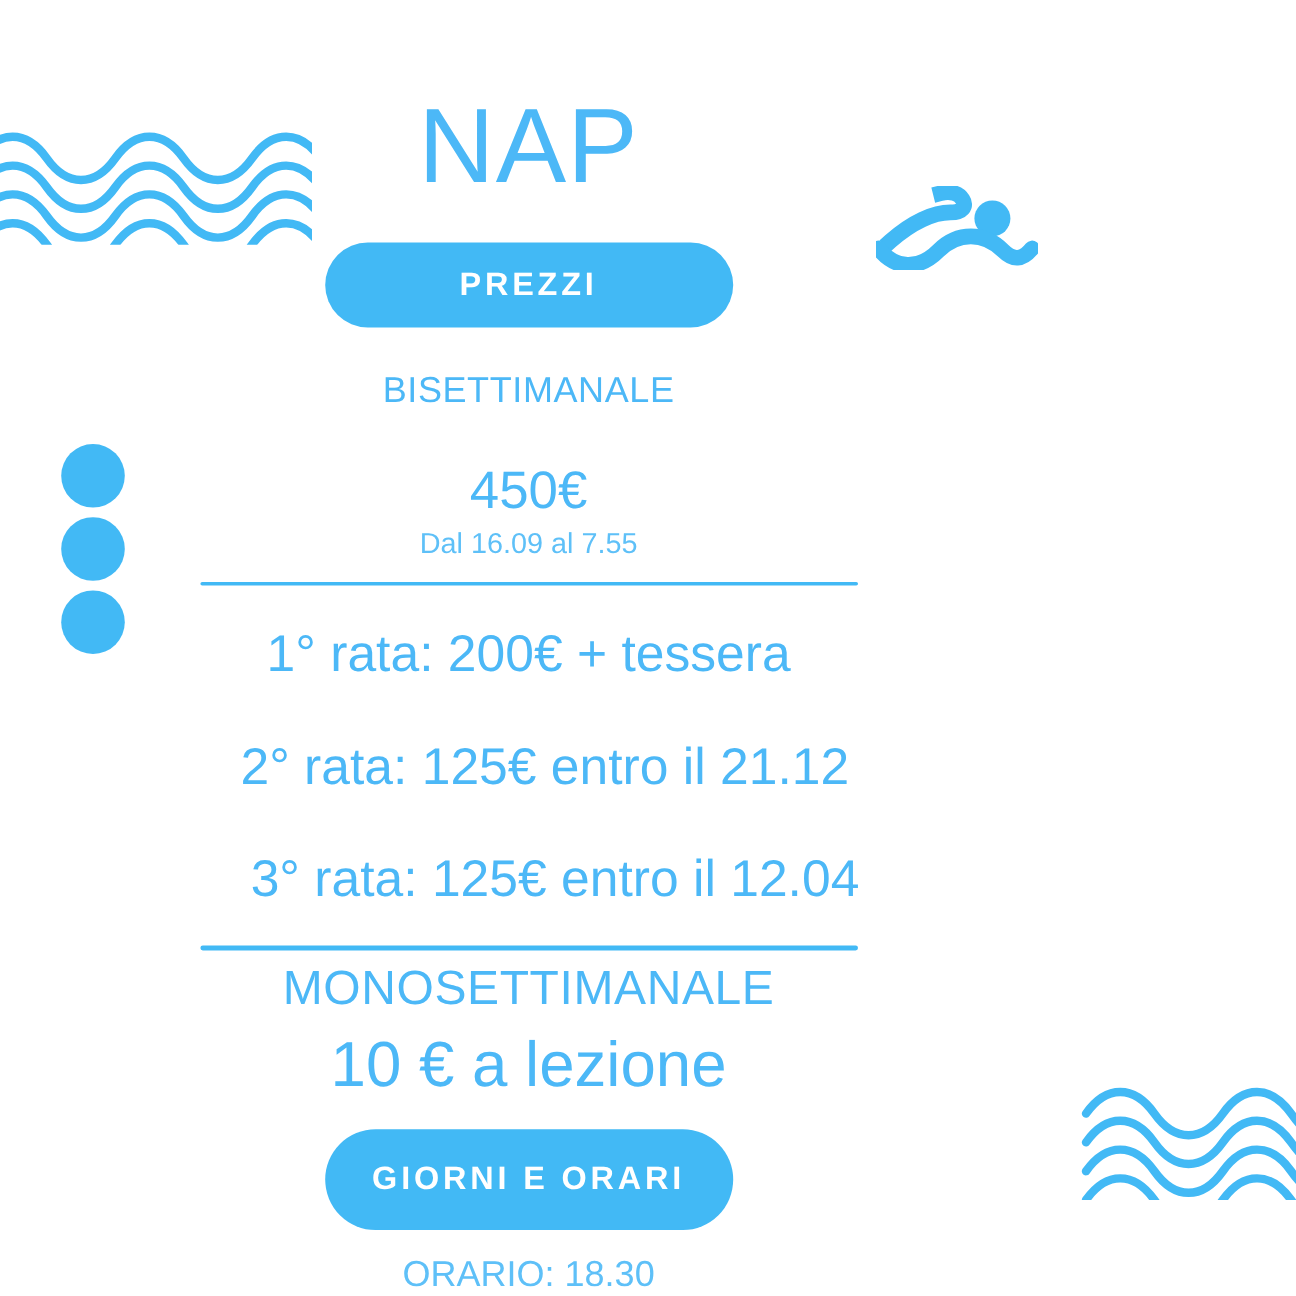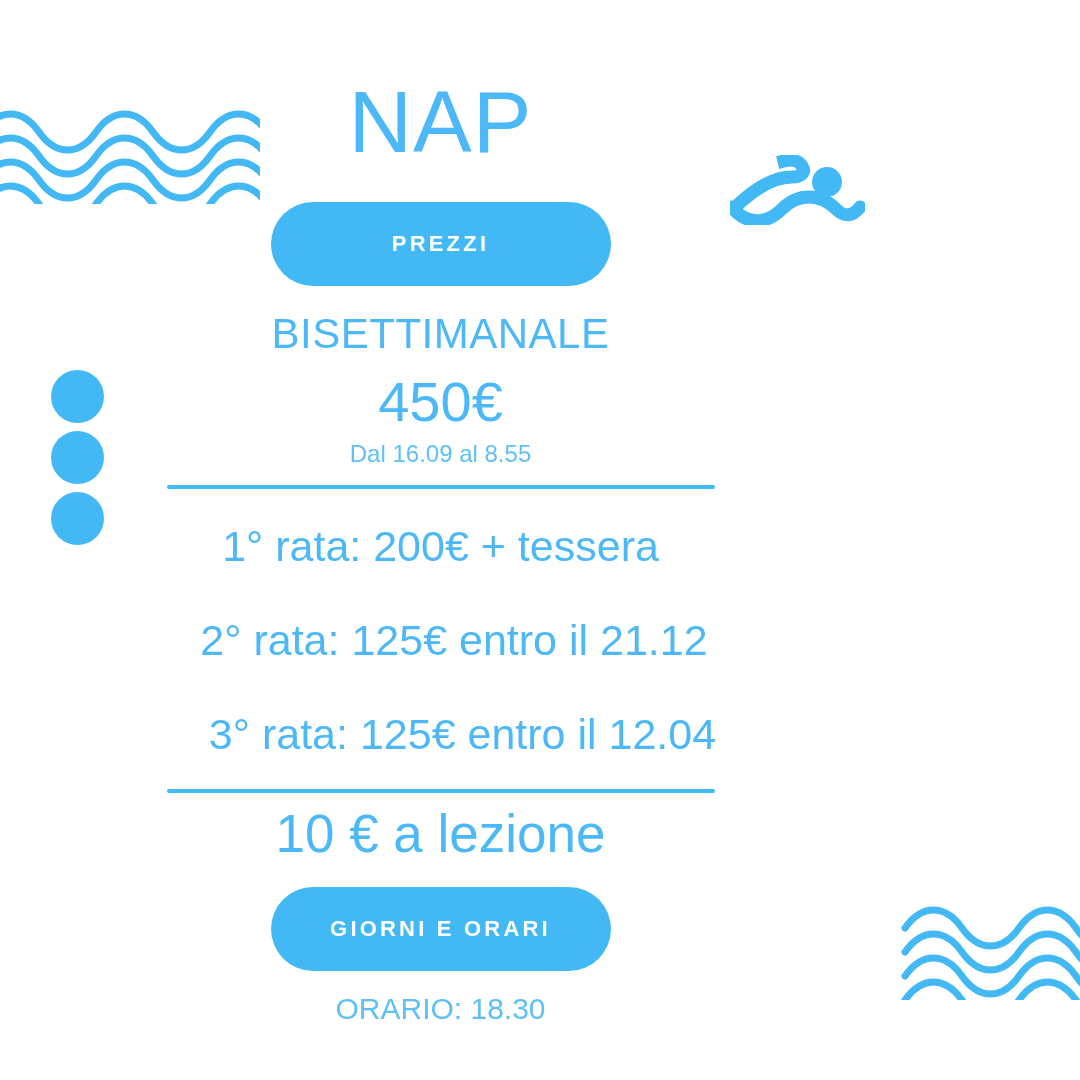--- a/index.html
+++ b/index.html
@@ -79,45 +79,45 @@
     letter-spacing: 1px;
   }
 
   .pill {
     margin-top: 36px;
     width: 340px;
     height: 84px;
     border-radius: 42px;
     background: #42b9f5;
     color: #ffffff;
-    font-size: 22px;
+    font-size: 27px;
     font-weight: bold;
     letter-spacing: 3.2px;
     display: flex;
     align-items: center;
     justify-content: center;
     cursor: pointer;
     border: none;
     font-family: "Liberation Sans", sans-serif;
   }
   .pill.bottom {
     margin-top: 0;
     width: 340px;
   }
 
   .plan-name {
-    margin-top: 24px;
-    font-size: 42px;
+    margin-top: 36px;
+    font-size: 30px;
     font-weight: 400;
     color: #4cb8f7;
     letter-spacing: 0.5px;
   }
   .price {
-    margin-top: 11px;
-    font-size: 56px;
+    margin-top: 41px;
+    font-size: 44px;
     font-weight: 400;
     color: #4cb8f7;
   }
   .price-note {
     margin-top: 6px;
     font-size: 24px;
     font-weight: 400;
     color: #5ec0f8;
   }
 
@@ -193,30 +193,31 @@
   <div class="content">
 
     <div class="title">NAP</div>
 
     <button class="pill">PREZZI</button>
 
     <div class="plan-name">BISETTIMANALE</div>
 
     <div class="price">450€</div>
 
-    <div class="price-note">Dal 16.09 al 8.55</div>
+    <div class="price-note">Dal 16.09 al 7.55</div>
 
     <div class="divider first"></div>
 
     <div class="installment i1">1° rata: 200€ + tessera</div>
     <div class="installment i2">2° rata: 125€ entro il 21.12</div>
     <div class="installment i3">3° rata: 125€ entro il 12.04</div>
 
     <div class="divider second"></div>
 
+    <div class="plan-name mono">MONOSETTIMANALE</div>
     <div class="price mono">10 € a lezione</div>
 
     <div class="bottom-button-wrap">
       <button class="pill bottom">GIORNI E ORARI</button>
     </div>
 
     <div class="schedule">
       <div class="schedule-line">ORARIO: 18.30</div>
     </div>
 

